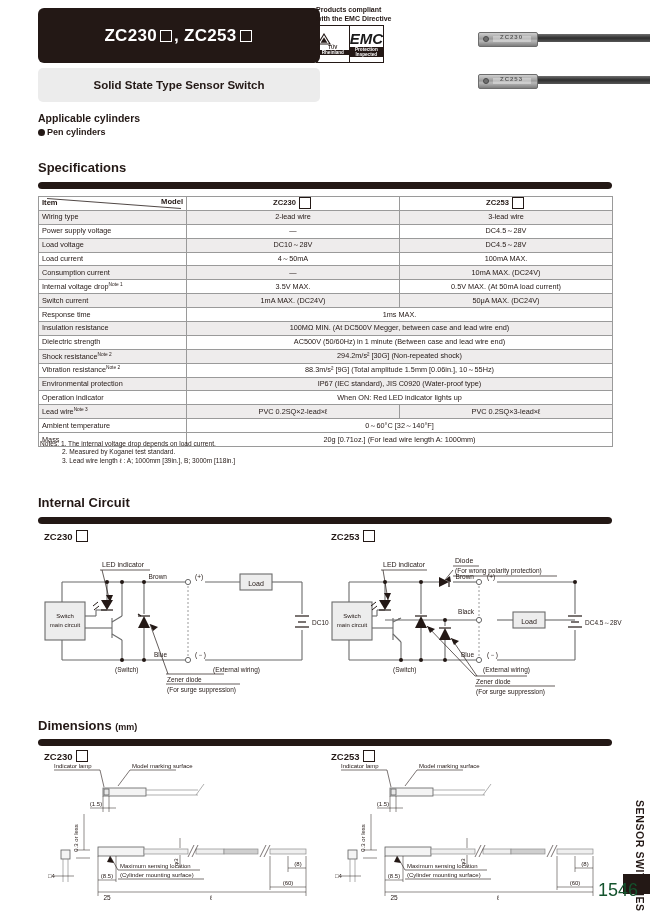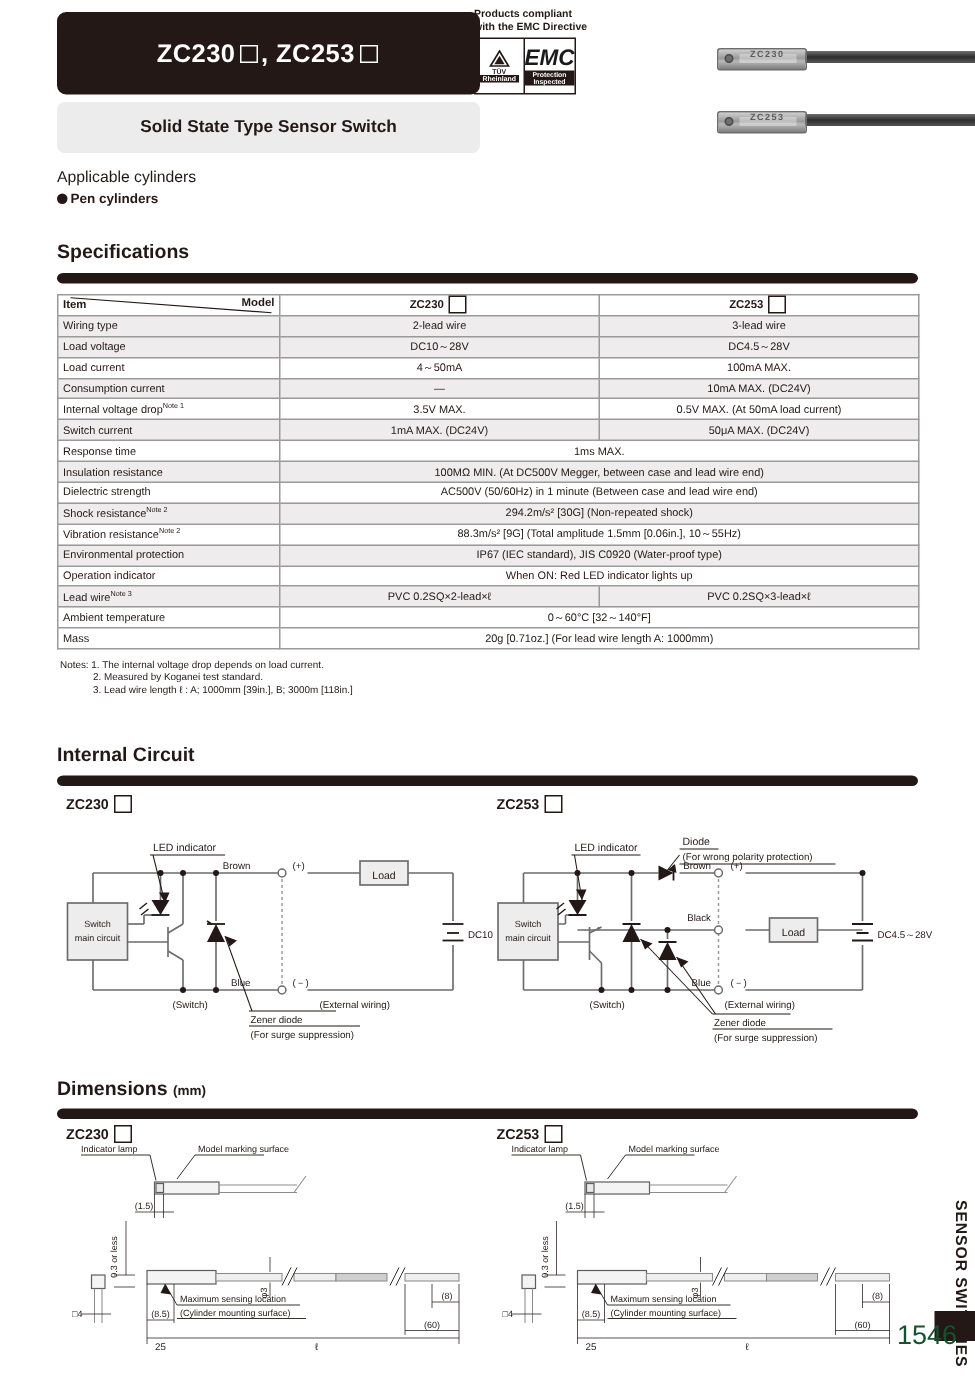--- a/index.html
+++ b/index.html
@@ -62,21 +62,21 @@
   }
   .emc-logos {
     margin-top: 2px;
     display: flex;
     border: 1.2px solid #231815;
     width: 66px; height: 36px;
   }
   .emc-cell {
     flex: 1;
     display: flex; flex-direction: column;
-    align-items: center; justify-content: center;
+    justify-content: center;
     position: relative;
   }
   .emc-cell + .emc-cell { border-left: 1.2px solid #231815; }
   .emc-sub {
     font-size: 4.6px; font-weight: bold; line-height: 5px; text-align: center;
     color: #231815;
   }
   .emc-sub.inv {
     background: #231815; color: #fff; padding: 0 2px; margin-top: .5px;
   }
@@ -113,21 +113,21 @@
   .photo .dot {
     position: absolute; left: 5px; top: 6px;
     width: 4px; height: 4px; border-radius: 50%;
     background: #6e6e6e; border: .6px solid #4a4a4a;
   }
 
   
   .appl {
     position: absolute; left: 38px; top: 112px;
   }
-  .appl .h { font-size: 10.5px; font-weight: normal; color: #231815; text-align: right; }
+  .appl .h { font-size: 10.5px; font-weight: bold; color: #231815; text-align: right; }
   .appl .row {
     margin-top: 3px; font-size: 9px; font-weight: bold; color: #231815;
     display: flex; align-items: center;
   }
   .bullet {
     width: 7px; height: 7px; border-radius: 50%;
     background: #231815; margin-right: 2px; display: inline-block;
   }
 
   
@@ -295,20 +295,25 @@
         </td>
         <td class="c sep">
           <span>ZC253</span><span class="sqbox dark"></span>
         </td>
       </tr>
     <tr class="alt">
           <td>Wiring type</td>
           <td class="c sep">2-lead wire</td>
           <td class="c sep">3-lead wire</td>
         </tr>
+        <tr>
+          <td>Power supply voltage</td>
+          <td class="c sep">—</td>
+          <td class="c sep">DC4.5～28V</td>
+        </tr>
         <tr class="alt">
           <td>Load voltage</td>
           <td class="c sep">DC10～28V</td>
           <td class="c sep">DC4.5～28V</td>
         </tr>
         <tr>
           <td>Load current</td>
           <td class="c sep">4～50mA</td>
           <td class="c sep">100mA MAX.</td>
         </tr>

